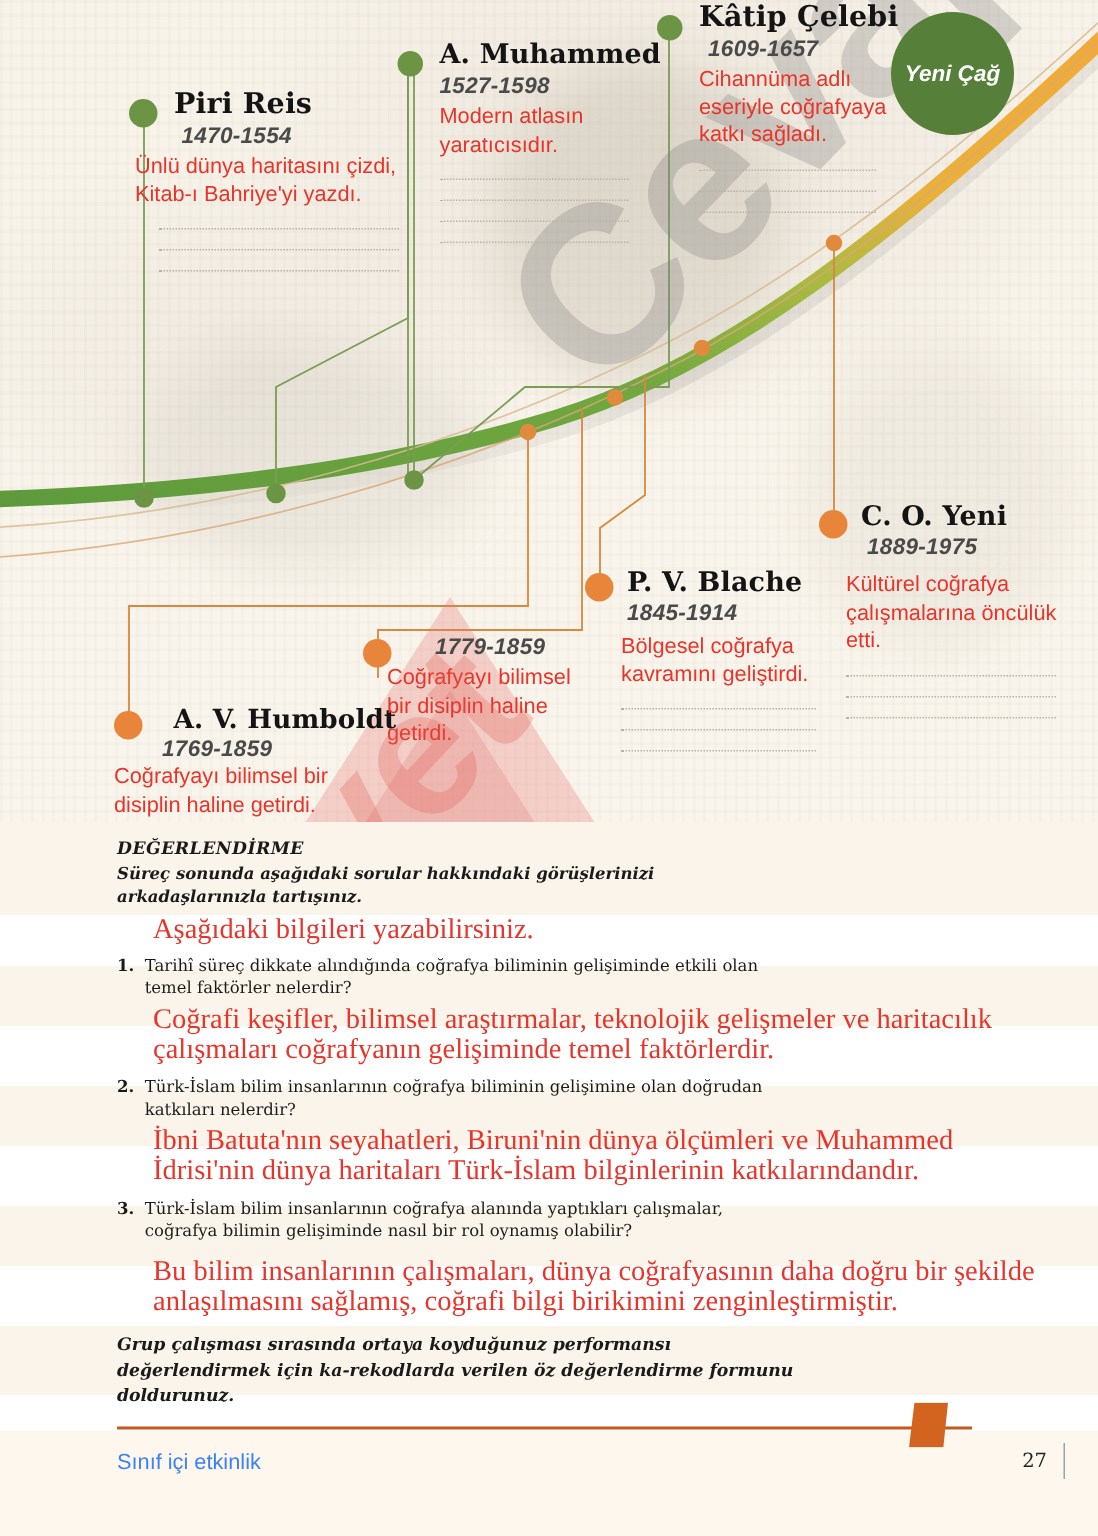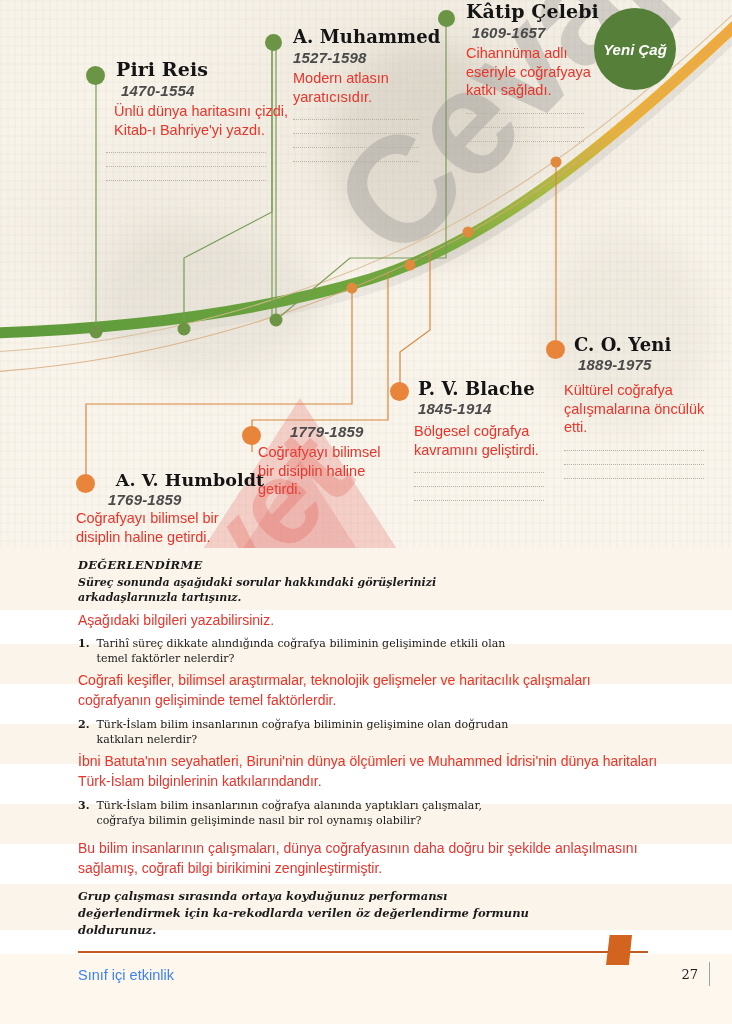--- a/index.html
+++ b/index.html
@@ -78,22 +78,23 @@
   .body-wrap{position:absolute;left:78px;top:0;width:600px;}
   .eval-ttl{
     font-family:"DejaVu Serif", serif;font-weight:700;font-style:italic;
     font-size:11.5px;color:#1a1a1a;letter-spacing:.3px;
   }
   .eval-sub{
     font-family:"DejaVu Serif", serif;font-weight:700;font-style:italic;
     font-size:11px;color:#1a1a1a;line-height:15px;
   }
   .redline{
-    color:#e8342a;font-size:14px;line-height:20px;
-    font-family:Liberation Sans, sans-serif;
+    color:#e8342a;font-size:19px;line-height:20px;
+    font-family:Liberation Serif, serif;
+    margin-left:24px;
   }
   .q{
     display:flex;gap:7px;font-family:"DejaVu Serif", serif;
     font-size:11px;line-height:15px;color:#1a1a1a;
   }
   .q .n{font-weight:700;flex:none;}
   .note{
     font-family:"DejaVu Serif", serif;font-weight:700;font-style:italic;
     font-size:11.5px;line-height:17px;color:#1a1a1a;
   }
@@ -165,21 +166,21 @@
     <div class="wm-cevap">Cevap</div>
     <svg class="layer" viewBox="0 0 732 560">
       <polygon points="196,560 300,398 404,560" fill="rgba(230,120,115,.30)"></polygon>
       <polygon points="236,560 300,460 364,560" fill="rgba(225,105,100,.22)"></polygon>
     </svg>
 
     <div class="node" style="left:86px;top:58px;width:200px;">
       <div class="dot" style="left:0;top:8px;width:19px;height:19px;background:#6b9445;"></div>
       <div class="nm" style="font-size:19px;margin-left:30px;">Piri Reis</div>
       <div class="yr" style="margin-left:35px;margin-top:2px;">1470-1554</div>
-      <div class="hw" style="margin-left:28px;margin-top:3px;width:176px;">Ünlü dünya haritasını çizdi, Kitab-ı Bahriye'yi yazdı.</div>
+      <div class="hw" style="margin-left:4px;margin-top:3px;width:176px;">Ünlü dünya haritasını çizdi, Kitab-ı Bahriye'yi yazdı.</div>
       <div class="writeline" style="margin-left:20px;width:160px;"></div>
       <div class="writeline" style="margin-left:20px;width:160px;"></div>
       <div class="writeline" style="margin-left:20px;width:160px;"></div>
     </div>
 
     <div class="node" style="left:265px;top:26px;width:190px;">
       <div class="dot" style="left:0;top:8px;width:17px;height:17px;background:#6b9445;"></div>
       <div class="nm" style="font-size:18px;margin-left:28px;">A. Muhammed</div>
       <div class="yr" style="margin-left:28px;margin-top:2px;">1527-1598</div>
       <div class="hw" style="margin-left:28px;margin-top:3px;width:135px;">Modern atlasın yaratıcısıdır.</div>

